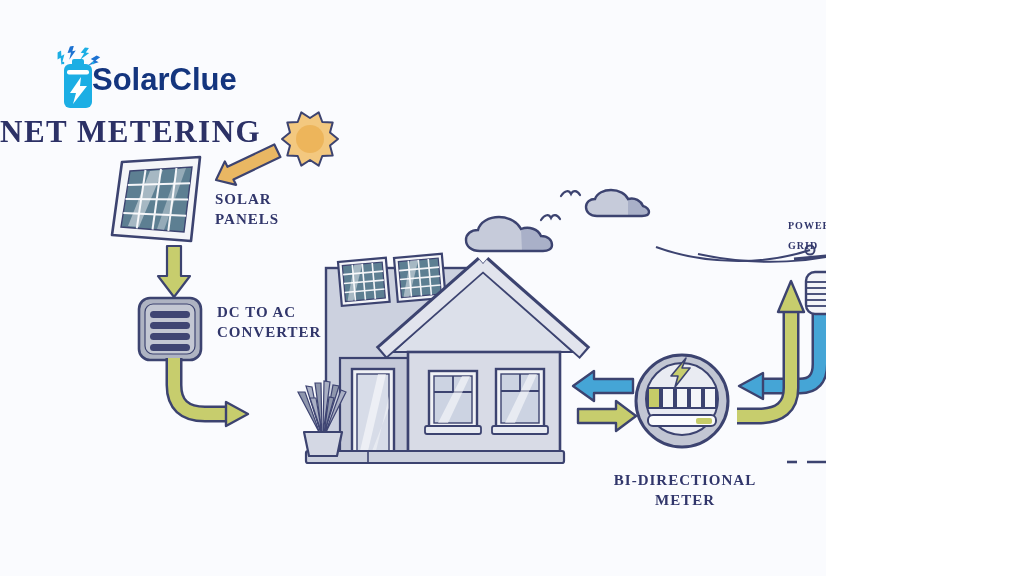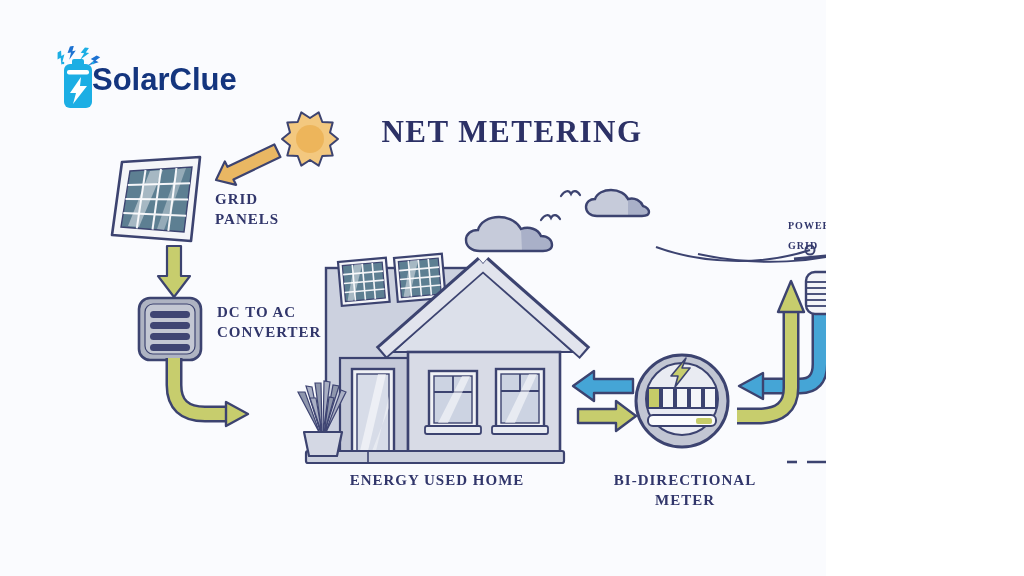--- a/index.html
+++ b/index.html
@@ -11,21 +11,21 @@
     font-family:"Liberation Sans", sans-serif;
   }
   .art{position:absolute;left:0;top:0;}
   .logo{position:absolute;left:54px;top:46px;display:flex;align-items:flex-end;}
   .logo-text{
     position:absolute;left:38px;top:16px;
     font-family:"Liberation Sans", sans-serif;
     font-weight:bold;font-size:31px;letter-spacing:0px;color:#14357e;
   }
   .page-title{
-    position:absolute;left:0;top:114px;width:1024px;text-align:center;
+    position:absolute;left:0;top:114px;width:1024px;text-align:left;
     font-family:"Liberation Serif", serif;font-weight:bold;
     font-size:31px;letter-spacing:1.5px;color:#2c3166;
   }
   .label{
     position:absolute;
     font-family:"Liberation Serif", serif;font-weight:bold;
     color:#31366b;white-space:pre-line;letter-spacing:1px;
     font-size:15px;line-height:20px;
   }
   .label.center{text-align:center;}
@@ -251,22 +251,21 @@
       <rect x="18" y="13" width="12" height="7" rx="2" fill="#1caee4"></rect>
       <rect x="10" y="18" width="28" height="44" rx="6" fill="#1caee4"></rect>
       <rect x="13" y="24" width="22" height="4.5" rx="2" fill="#ffffff"></rect>
       <polygon points="27,31 16,47 22,47 19,58 33,40 26,40" fill="#ffffff"></polygon>
     </svg>
     <span class="logo-text">SolarClue</span>
   </div>
 
   <div class="page-title">NET METERING</div>
 
-  <div class="label" style="left:215px;top:189px;">GRID
+  <div class="label" style="left:215px;top:189px;">SOLAR
 PANELS</div>
   <div class="label" style="left:217px;top:302px;">DC TO AC
 CONVERTER</div>
-  <div class="label center" style="left:327px;top:470px;width:220px;">ENERGY USED HOME</div>
   <div class="label center" style="left:594px;top:470px;width:182px;">BI-DIRECTIONAL
 METER</div>
   <div class="label" style="left:788px;top:216px;font-size:10px;">POWER GRID</div>
 
 </div>
 
 </body></html>

